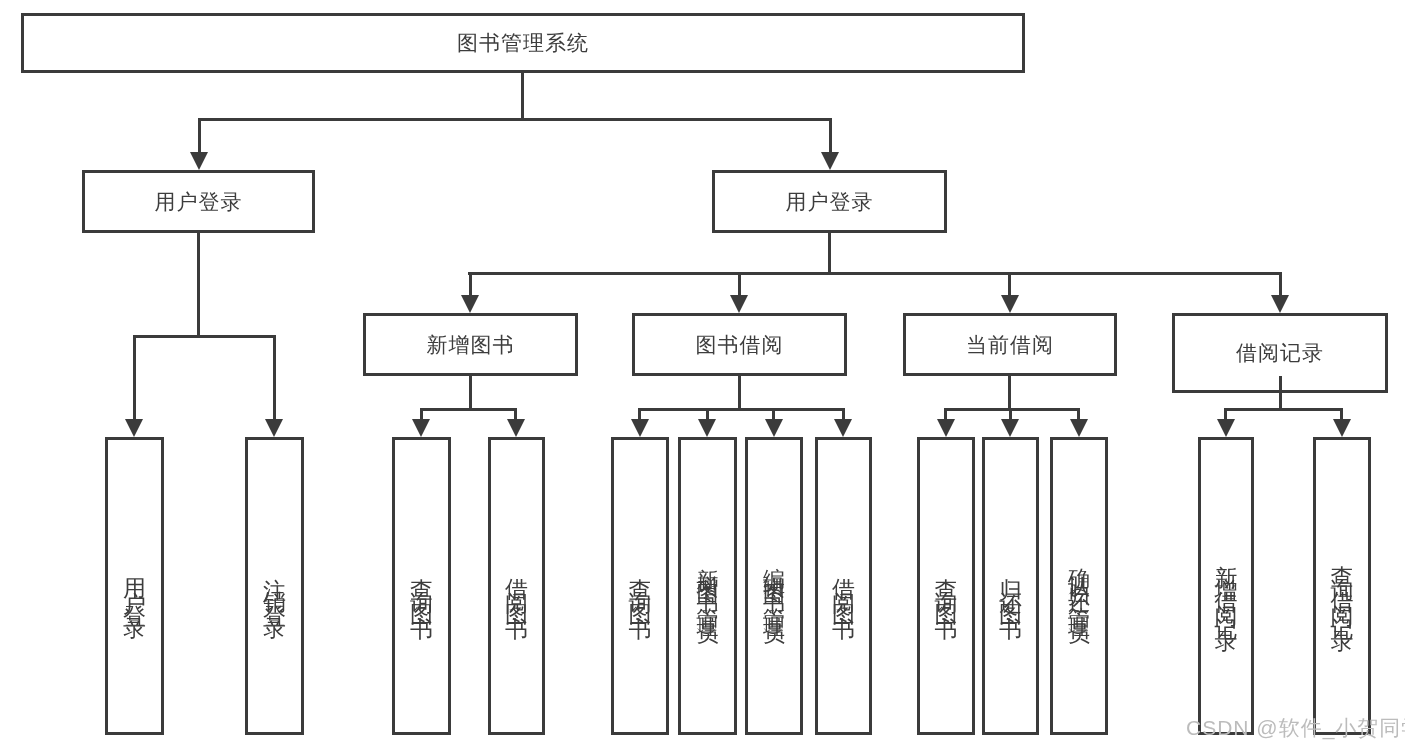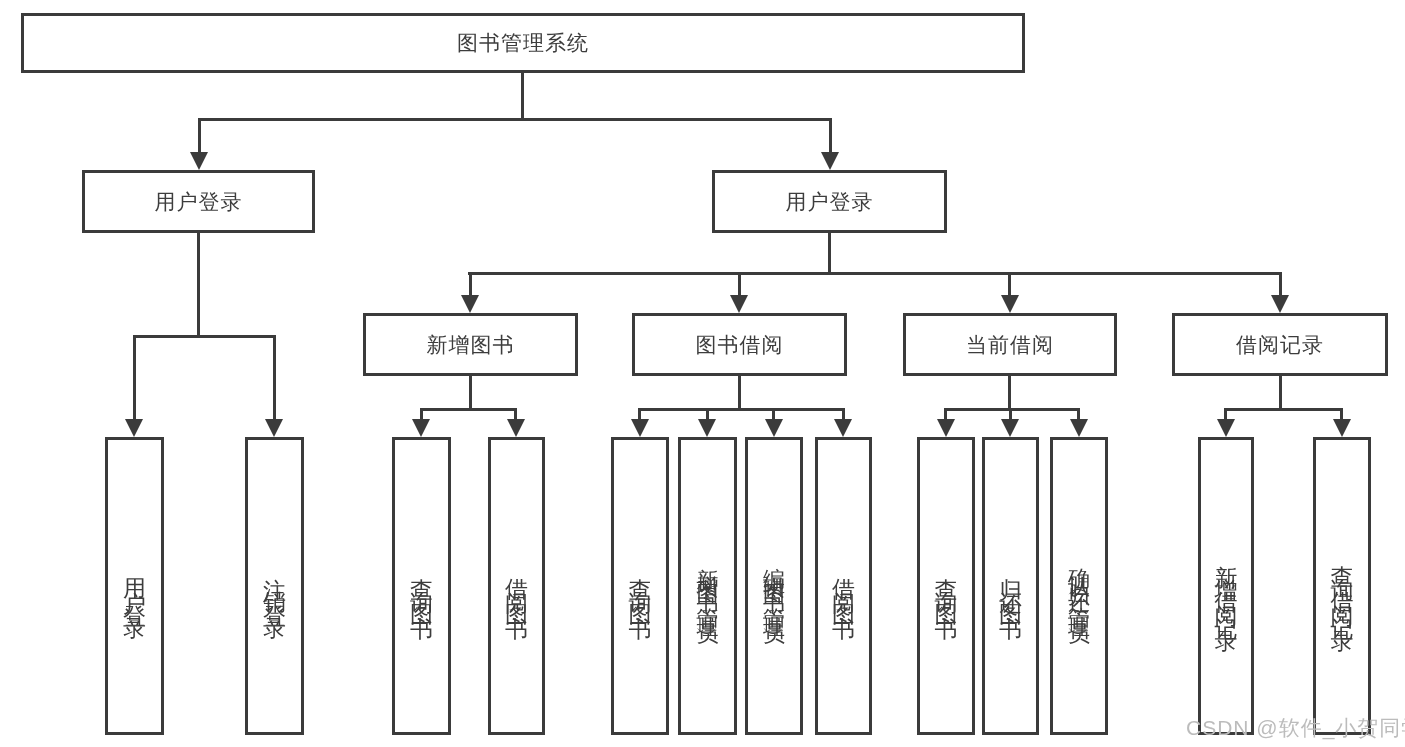--- a/index.html
+++ b/index.html
@@ -84,21 +84,21 @@
   <div class="vl" style="left:738px;top:272px;height:27px;"></div>
   <div class="ah" style="left:730px;top:295px;"></div>
   <div class="vl" style="left:1008px;top:272px;height:27px;"></div>
   <div class="ah" style="left:1001px;top:295px;"></div>
   <div class="vl" style="left:1279px;top:272px;height:27px;"></div>
   <div class="ah" style="left:1271px;top:295px;"></div>
 
   <div class="box hlabel" style="left:363px;top:313px;width:215px;height:63px;">新增图书</div>
   <div class="box hlabel" style="left:632px;top:313px;width:215px;height:63px;">图书借阅</div>
   <div class="box hlabel" style="left:903px;top:313px;width:214px;height:63px;">当前借阅</div>
-  <div class="box hlabel" style="left:1172px;top:313px;width:216px;height:63px;">借阅记录</div>
+  <div class="box hlabel" style="left:1172px;top:313px;width:216px;height:80px;">借阅记录</div>
 
   <div class="vl" style="left:469px;top:376px;height:35px;"></div>
   <div class="hl" style="left:420px;top:408px;width:97px;"></div>
   <div class="vl" style="left:420px;top:408px;height:14px;"></div>
   <div class="ah" style="left:412px;top:419px;"></div>
   <div class="vl" style="left:514px;top:408px;height:14px;"></div>
   <div class="ah" style="left:507px;top:419px;"></div>
 
   <div class="vl" style="left:738px;top:376px;height:35px;"></div>
   <div class="hl" style="left:639px;top:408px;width:205px;"></div>

